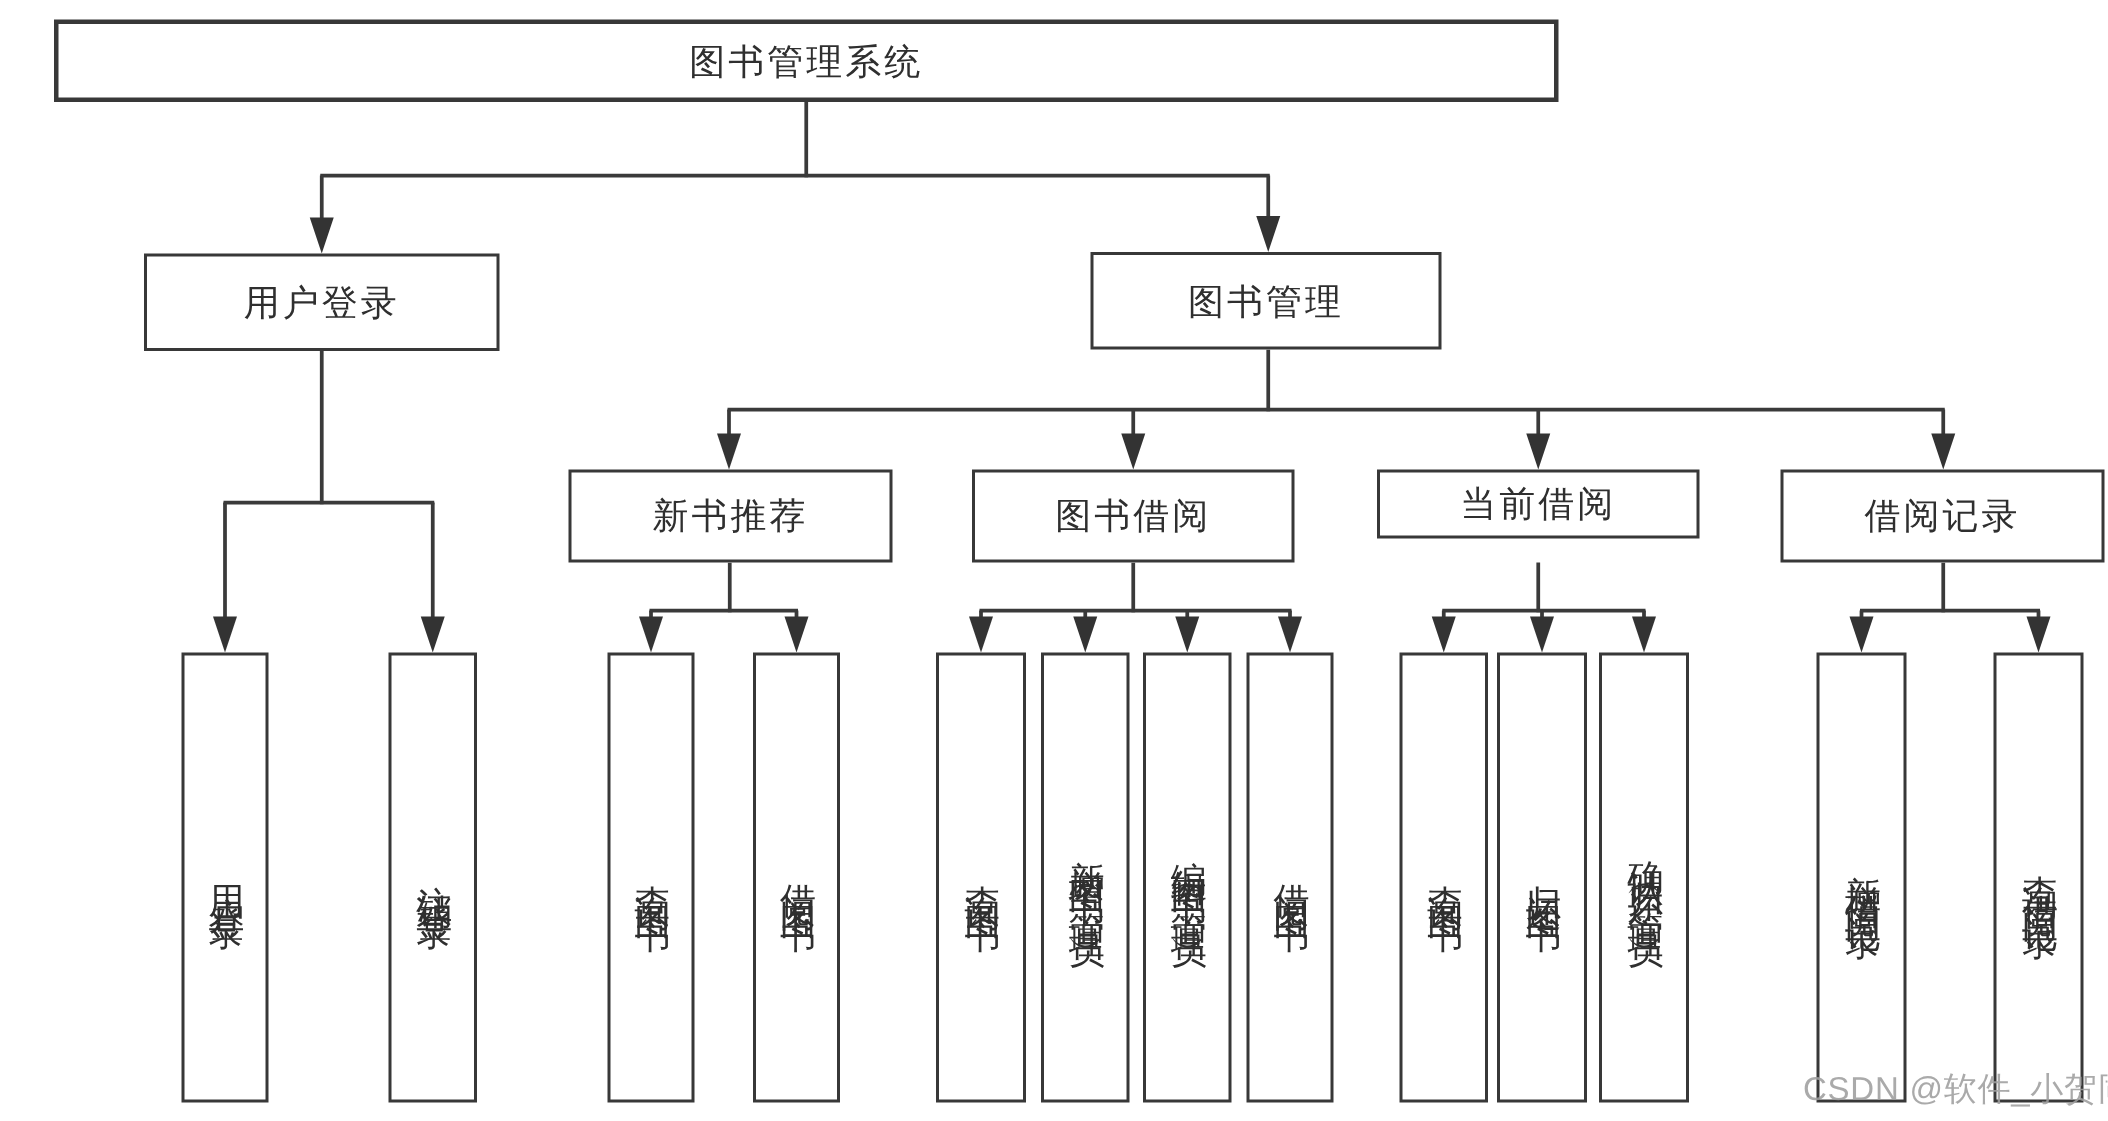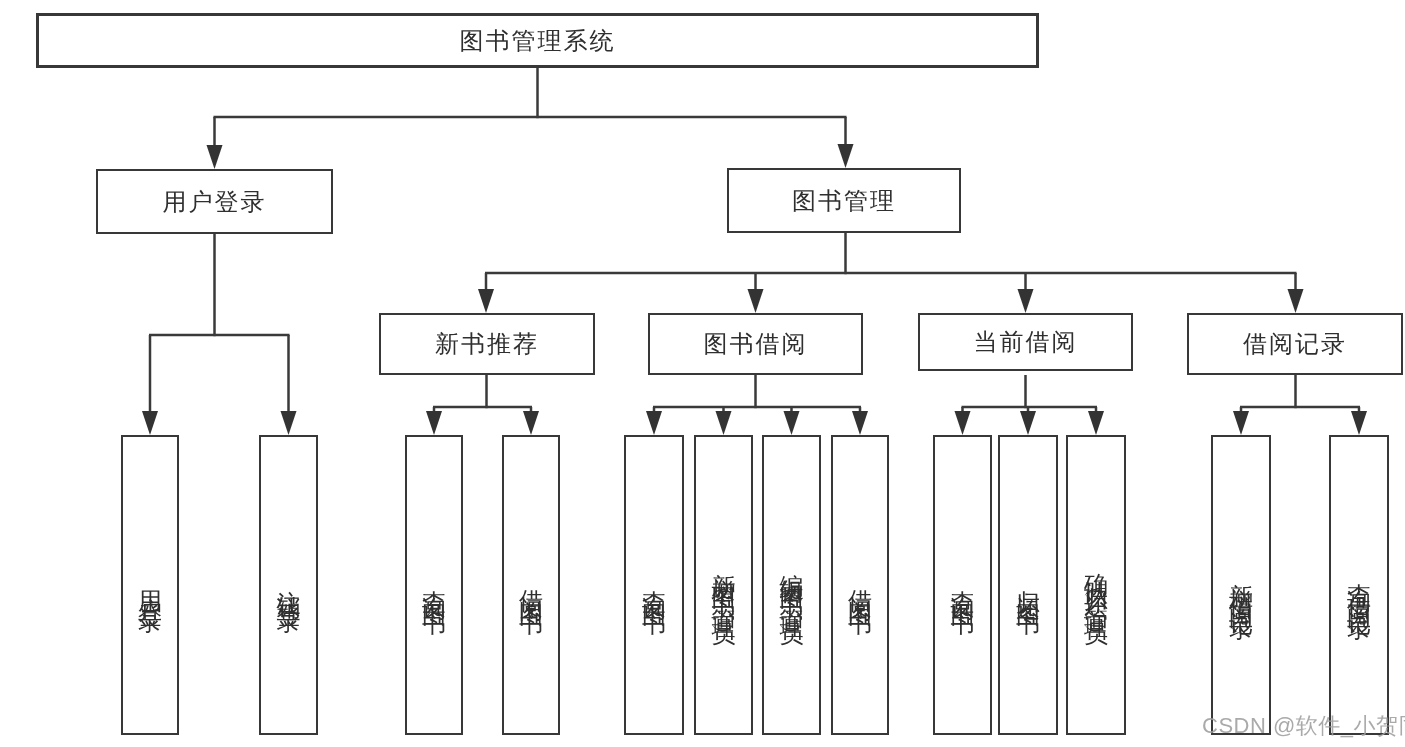--- a/index.html
+++ b/index.html
@@ -157,21 +157,21 @@
   <div class="node l2" style="left:711px; top:168px; width:234px; height:65px;">
     <span>图书管理</span>
   </div>
 
   <div class="node l3" style="left:632px; top:313px; width:215px; height:62px;">
     <span>图书借阅</span>
   </div>
   <div class="node l3" style="left:363px; top:313px; width:216px; height:62px;">
     <span>新书推荐</span>
   </div>
-  <div class="node l3" style="left:902px; top:313px; width:215px; height:58px;">
+  <div class="node l3" style="left:902px; top:313px; width:215px; height:46px;">
     <span>当前借阅</span>
   </div>
   <div class="node l3" style="left:1171px; top:313px; width:216px; height:62px;">
     <span>借阅记录</span>
   </div>
 
   <div class="node leaf" style="left:105px; width:58px;">
     <span class="vtext">用户登录</span>
   </div>
   <div class="node leaf" style="left:243px; width:59px;">

